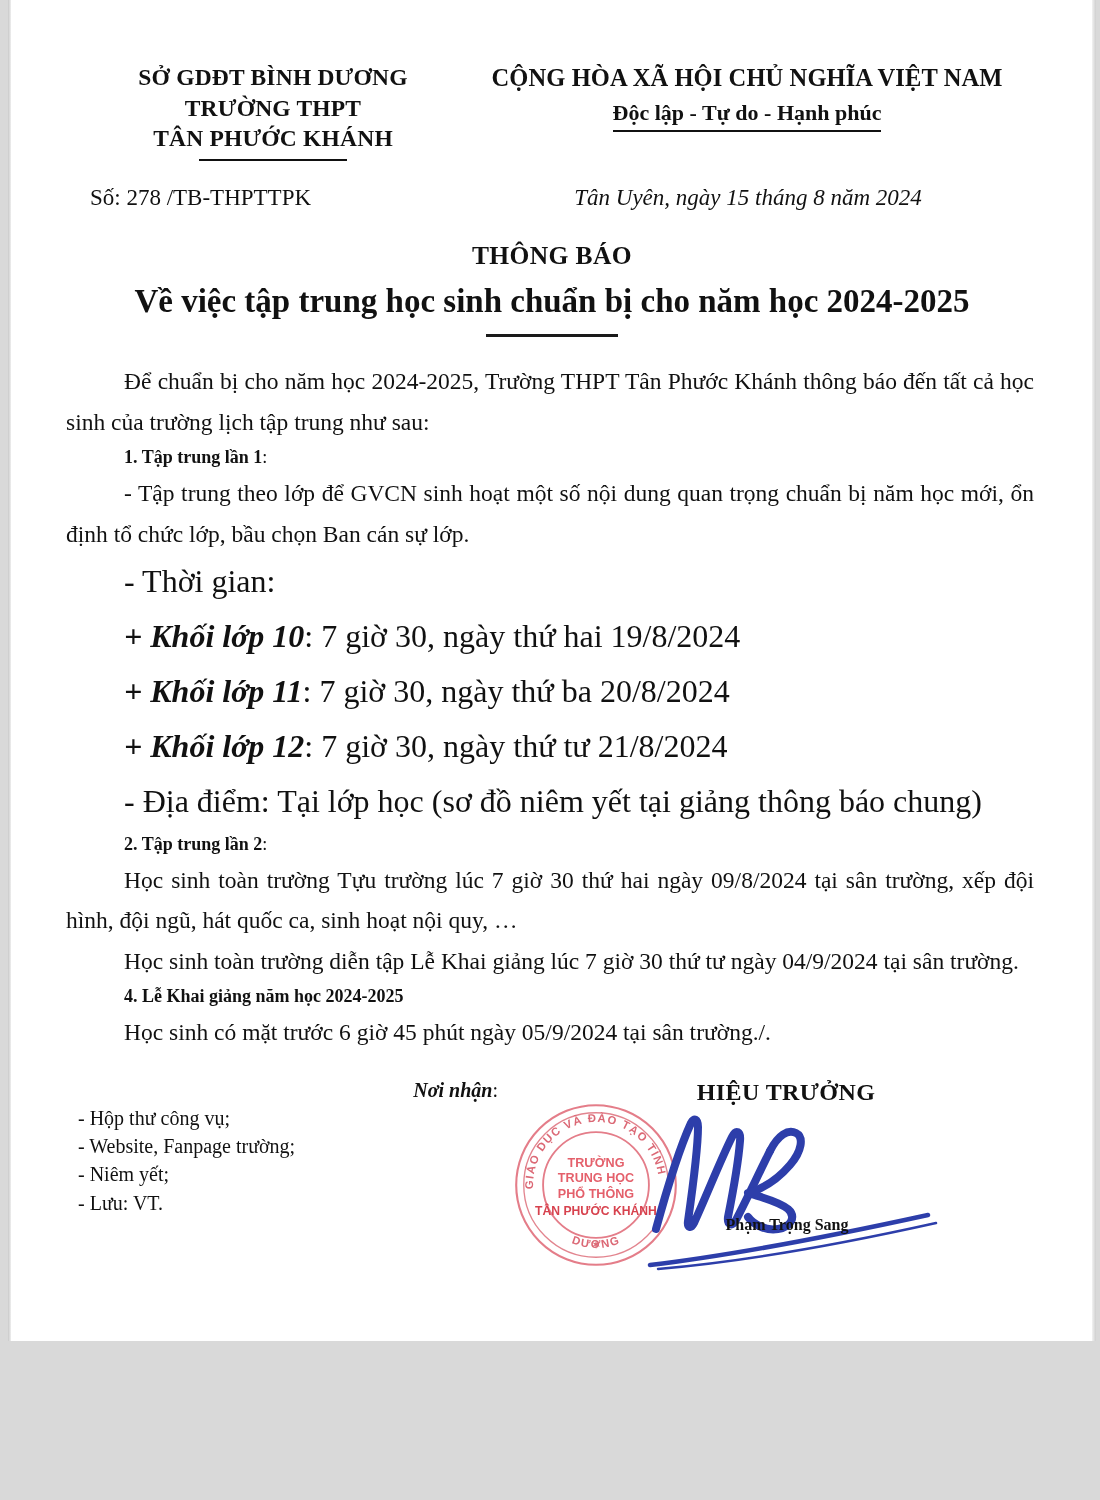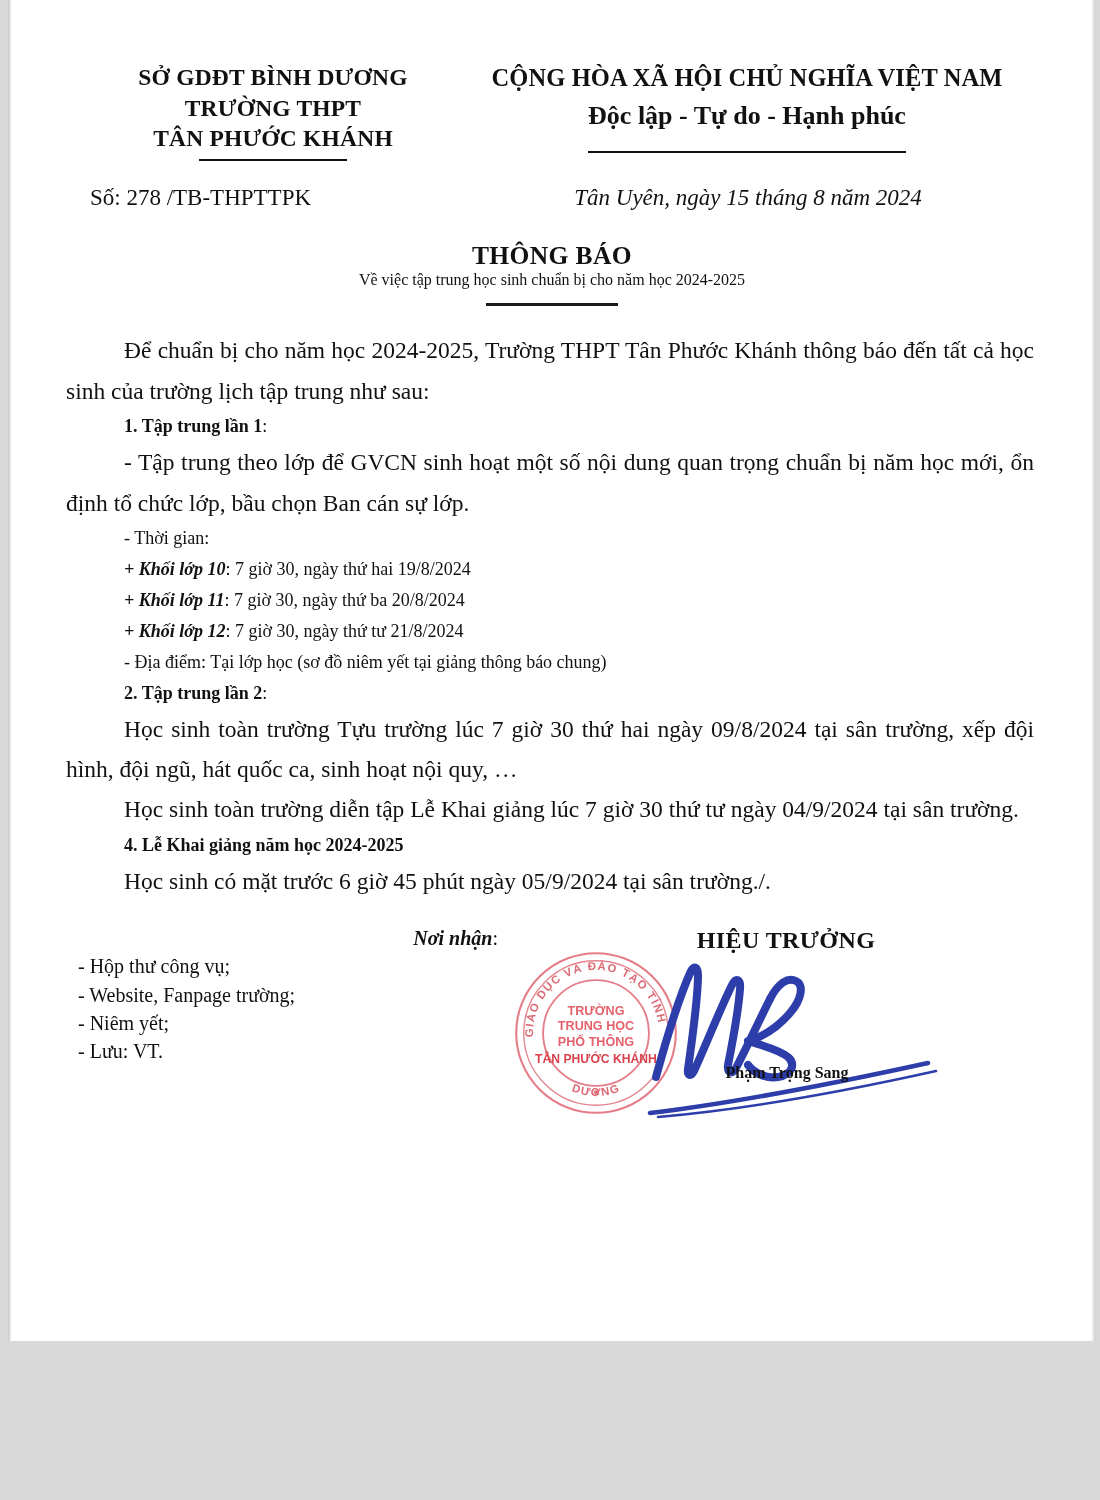--- a/index.html
+++ b/index.html
@@ -61,25 +61,25 @@
   }
   .nation-line {
     font-weight: bold;
     font-size: 24.5px;
     line-height: 1.30;
     letter-spacing: .1px;
     white-space: nowrap;
   }
   .motto-line {
     font-weight: bold;
-    font-size: 26px;
+    font-size: 22px;
     line-height: 1.35;
     display: inline-block;
     border-bottom: 2.2px solid #111;
-    padding-bottom: 18px;
+    padding-bottom: 2px;
     margin-top: 4px;
     white-space: nowrap;
   }
   .rule-short {
     width: 148px;
     height: 2.2px;
     background: #111;
     margin: 5px auto 0 auto;
   }
 
@@ -107,23 +107,23 @@
   .title-block {
     text-align: center;
     margin-top: 30px;
   }
   .doc-title {
     font-weight: bold;
     font-size: 25.5px;
     letter-spacing: .4px;
   }
   .doc-subtitle {
-    font-weight: normal;
-    font-size: 16px;
-    margin-top: 0;
+    font-weight: bold;
+    font-size: 33px;
+    margin-top: 12px;
   }
   .title-rule {
     width: 132px;
     height: 3.5px;
     background: #1a1a1a;
     margin: 14px auto 0 auto;
   }
 
   
   .body {
@@ -142,21 +142,21 @@
   p.heading {
     margin: 0;
     font-size: 18px;
     line-height: 1.72;
     text-indent: 58px;
     font-weight: bold;
   }
   p.heading .plain { font-weight: normal; }
   p.item {
     margin: 0;
-    font-size: 18px;
+    font-size: 32px;
     line-height: 1.72;
     text-indent: 58px;
   }
   p.item .lead {
     font-weight: bold;
     font-style: italic;
   }
 
   
   .footer {

